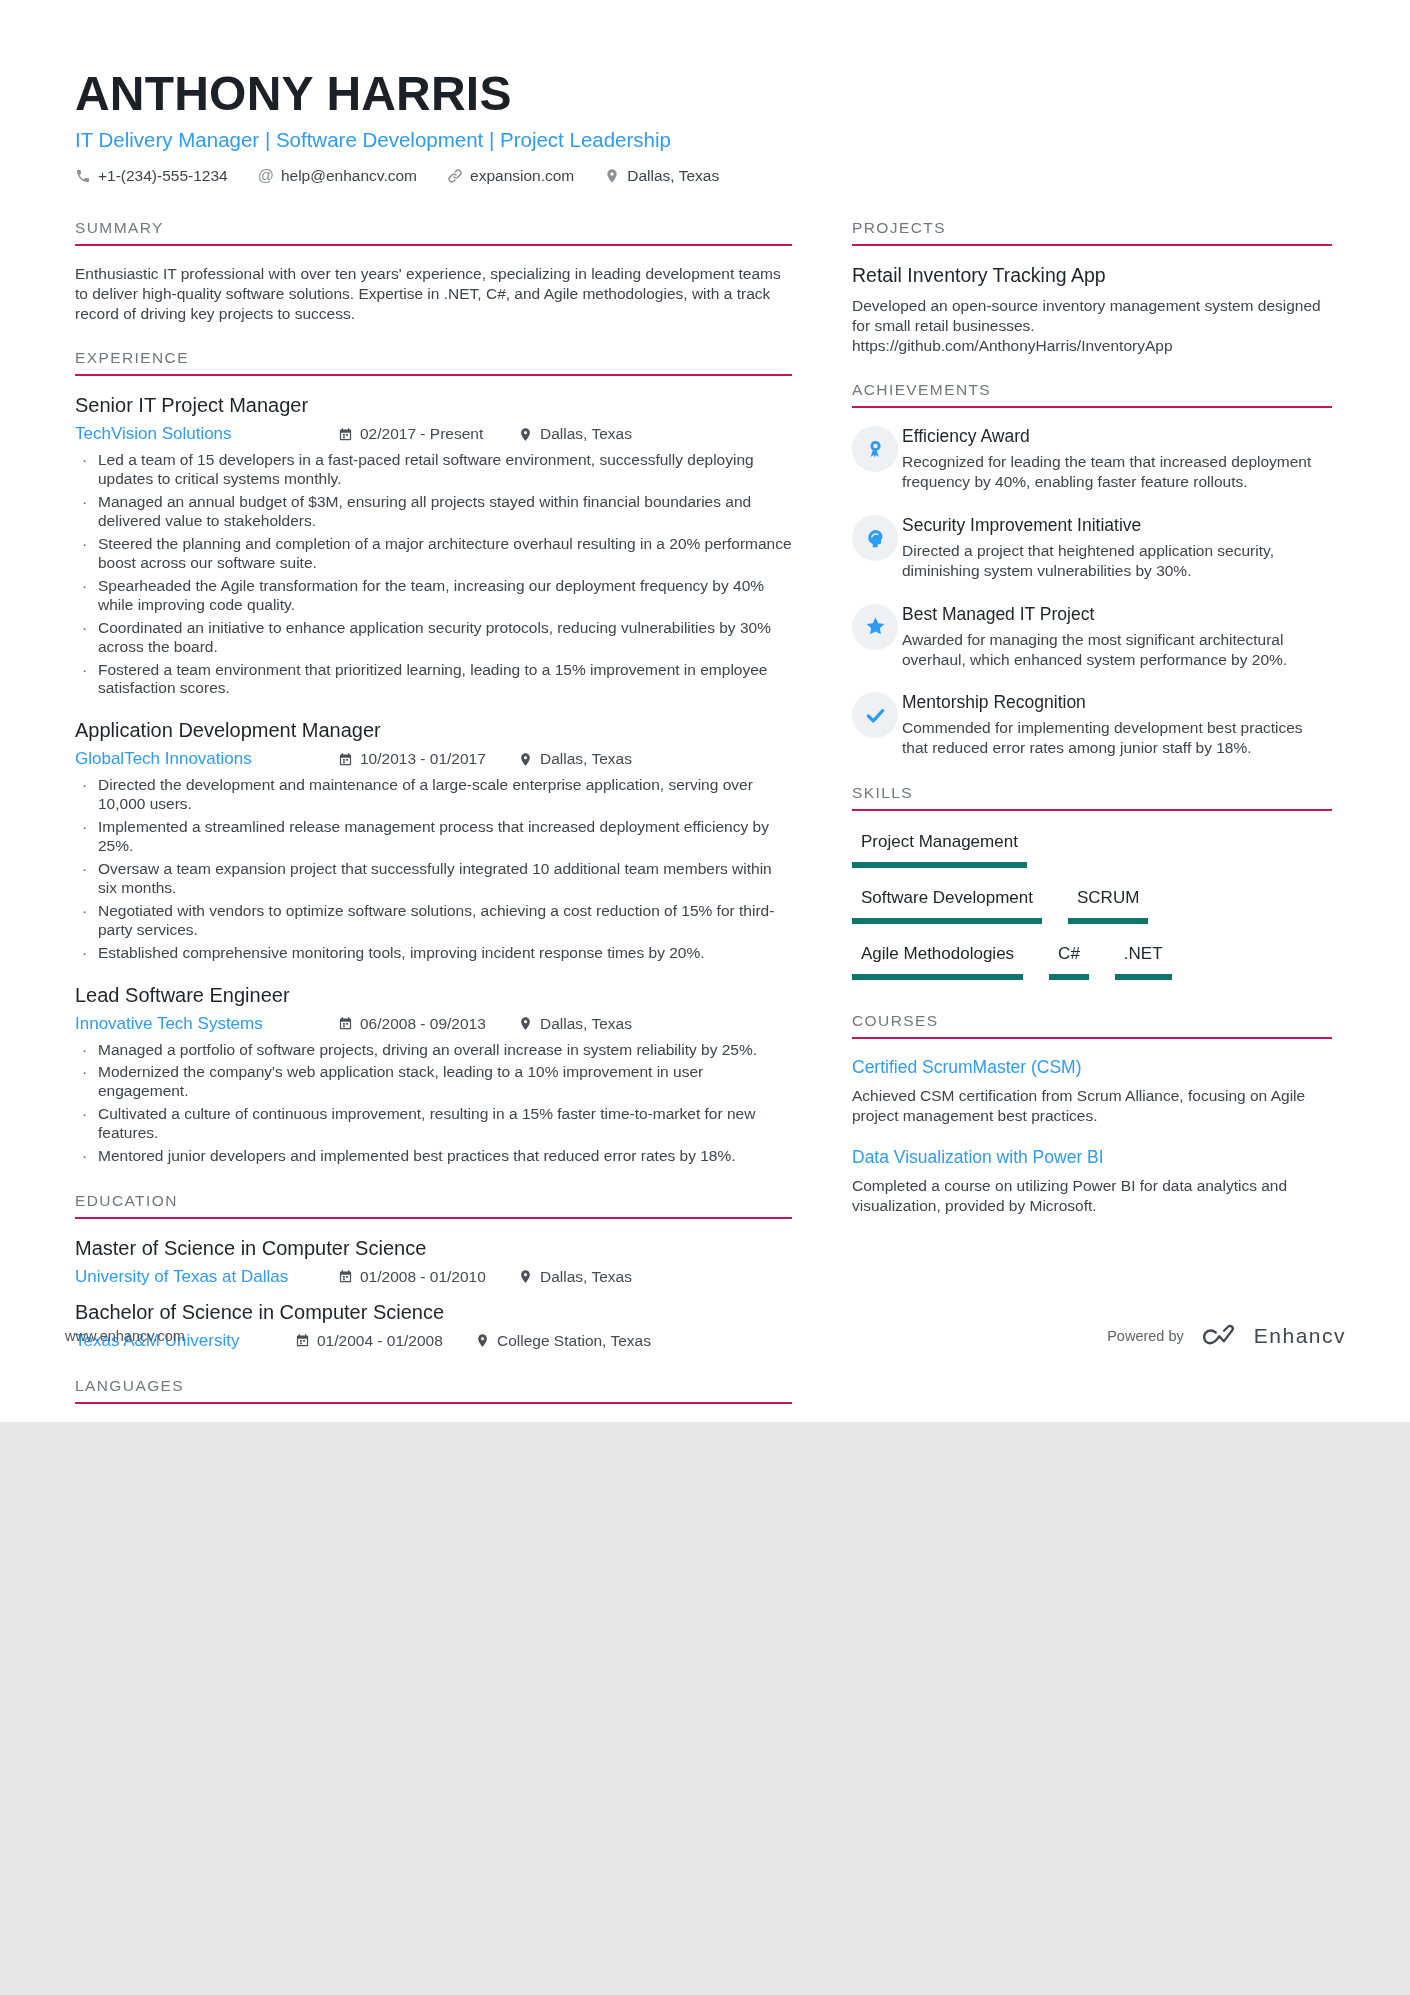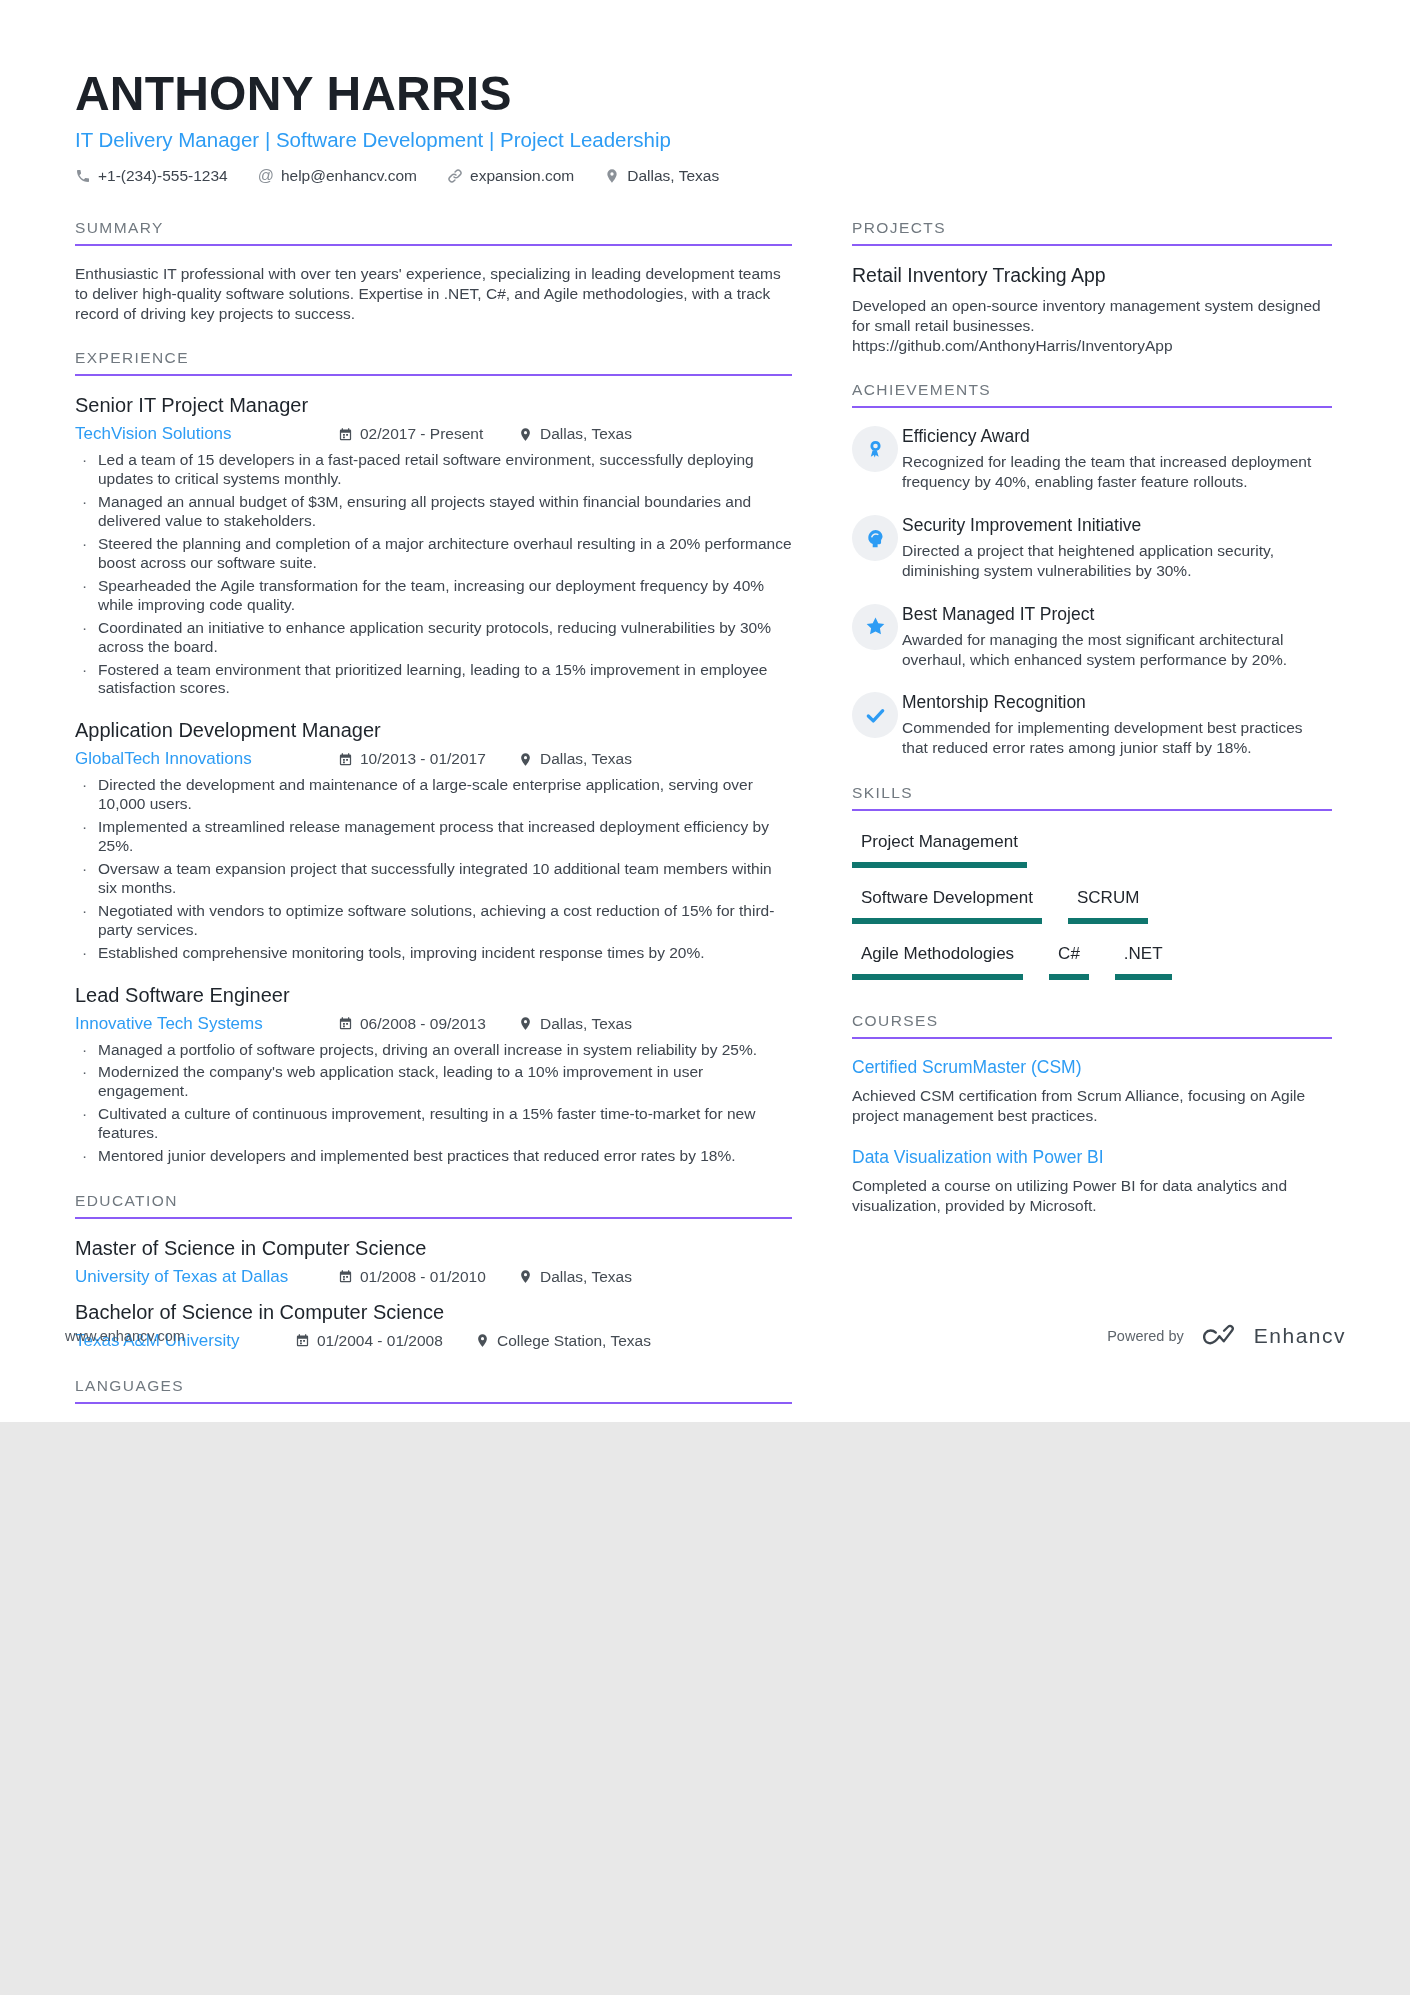--- a/index.html
+++ b/index.html
@@ -23,21 +23,21 @@
   .cicon { width: 16px; height: 16px; color: #8b9198; flex: none; }
   .cicon svg { width: 100%; height: 100%; display: block; }
   .at-glyph { font-size: 16px; color: #8b9198; line-height: 1; }
   
   .columns { display: flex; gap: 60px; margin-top: 34px; }
   .col-left { flex: 0 0 717px; }
   .col-right { flex: 1; min-width: 0; }
   .section { margin-bottom: 26px; }
   .sec-head {
     font-size: 15.5px; font-weight: 400; color: #70787f; letter-spacing: 1.4px;
-    padding-bottom: 7px; border-bottom: 2px solid #8b5cf6; margin-bottom: 18px;
+    padding-bottom: 7px; border-bottom: 2px solid #be185d; margin-bottom: 18px;
   }
   .body-text { font-size: 15.5px; line-height: 1.28; color: #3e454e; }
   
   .job { margin-bottom: 21px; }
   .job-title { font-size: 20px; font-weight: 500; color: #1e242b; margin-bottom: 7px; }
   .meta-row { display: flex; align-items: center; font-size: 15.5px; color: #444b53; margin-bottom: 7px; }
   .company { flex: 0 0 263px; font-size: 17px; font-weight: 500; color: #2d9cf4; padding-right: 12px; }
   .meta-date { flex: 0 0 180px; display: flex; align-items: center; gap: 7px; }
   .meta-loc { display: flex; align-items: center; gap: 7px; }
   .micon { width: 15px; height: 15px; color: #4a5158; flex: none; }

